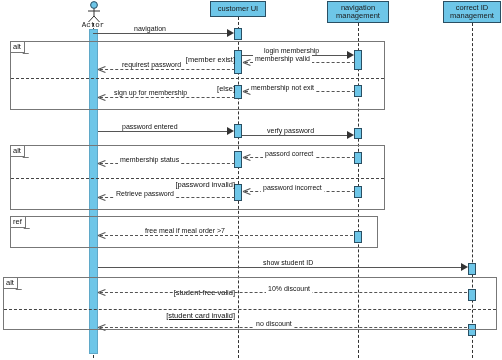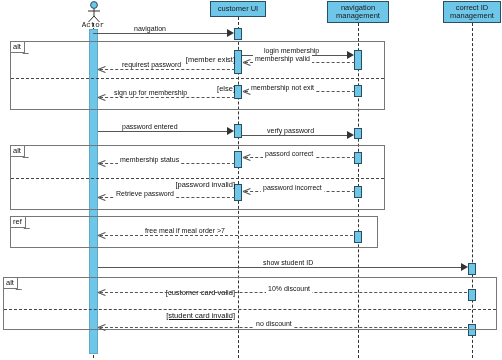--- a/index.html
+++ b/index.html
@@ -193,21 +193,21 @@
   <div class="frag-tag" style="left:11px;top:146px;">alt</div>
   <div class="frag-divider" style="left:11px;top:178px;width:373px;"></div>
   <div class="guard" style="left:35px;top:180px;width:200px;">[password invalid]</div>
 
   <div class="frag" style="left:10px;top:216px;width:368px;height:32px;"></div>
   <div class="frag-tag" style="left:11px;top:217px;">ref</div>
 
   <div class="frag" style="left:3px;top:277px;width:494px;height:53px;"></div>
   <div class="frag-tag" style="left:4px;top:278px;">alt</div>
   <div class="frag-divider" style="left:4px;top:309px;width:492px;"></div>
-  <div class="guard" style="left:35px;top:288px;width:200px;">[customer card valid]</div>
+  <div class="guard" style="left:35px;top:288px;width:200px;">[student free valid]</div>
   <div class="guard" style="left:35px;top:311px;width:200px;text-decoration:underline;">[student card invalid]</div>
 
   <div class="msg solid" style="left:93px;top:33px;width:134px;"></div>
   <div class="ah-solid" style="left:227px;top:29px;"></div>
   <div class="msg-label" style="left:132px;top:25px;">navigation</div>
 
   <div class="msg solid" style="left:242px;top:55px;width:105px;"></div>
   <div class="ah-solid" style="left:347px;top:51px;"></div>
   <div class="msg-label" style="left:262px;top:47px;">login membership</div>
 

